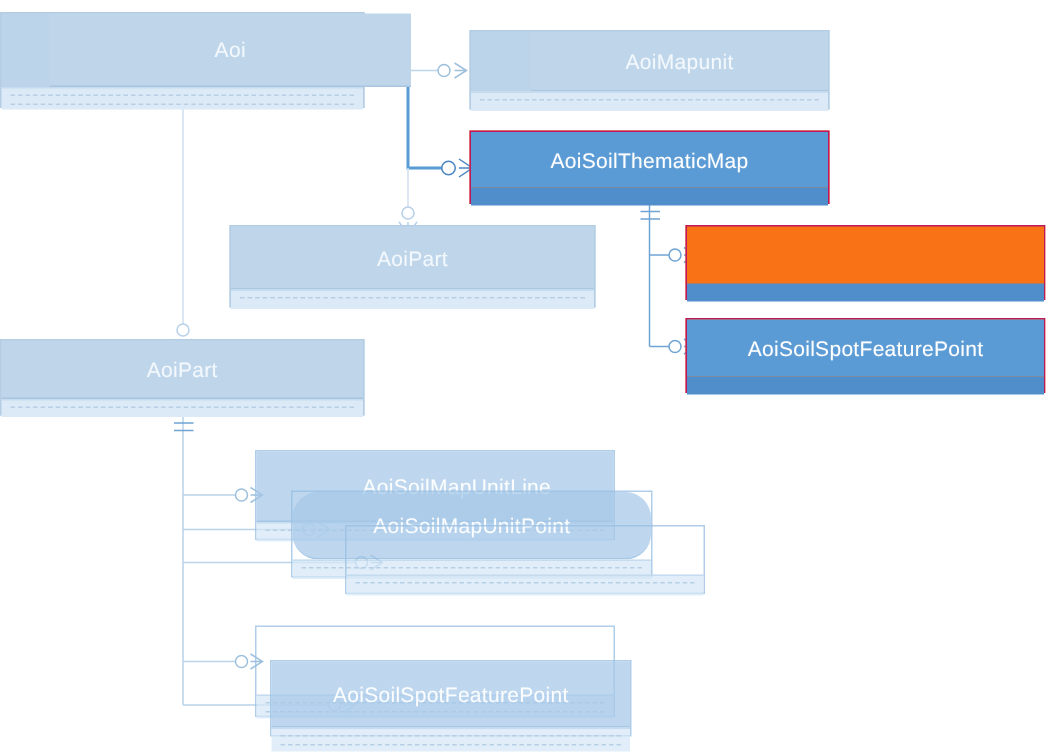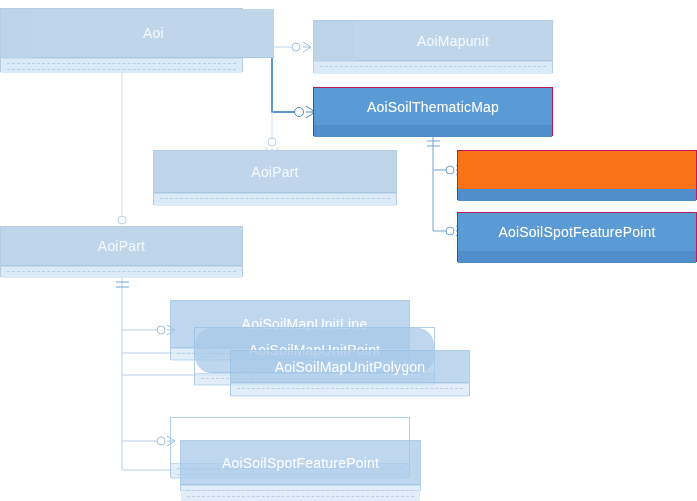--- a/index.html
+++ b/index.html
@@ -165,21 +165,20 @@
           <div class="rowline" style="top: 4px;"></div>
         </div>
       </div>
       <div class="entity ghost" style="left: 194px; top: 327px; width: 241px; height: 58px;">
         <div class="head" style="height: 45px; border-radius: 17px;">AoiSoilMapUnitPoint</div>
         <div class="foot" style="top: 45px; height: 13px;">
           <div class="rowline" style="top: 4px;"></div>
         </div>
       </div>
       <div class="entity ghost" style="left: 230px; top: 350px; width: 240px; height: 46px;">
-        <div class="head" style="height: 32px;">AoiSoilMapUnitPolygon</div>
         <div class="foot" style="top: 32px; height: 14px;">
           <div class="rowline" style="top: 4px;"></div>
         </div>
       </div>
       <div class="entity ghost" style="left: 170px; top: 417px; width: 240px; height: 61px;">
         <div class="foot" style="top: 45px; height: 16px;">
           <div class="rowline" style="top: 4px;"></div>
           <div class="rowline" style="top: 10px;"></div>
         </div>
       </div>

